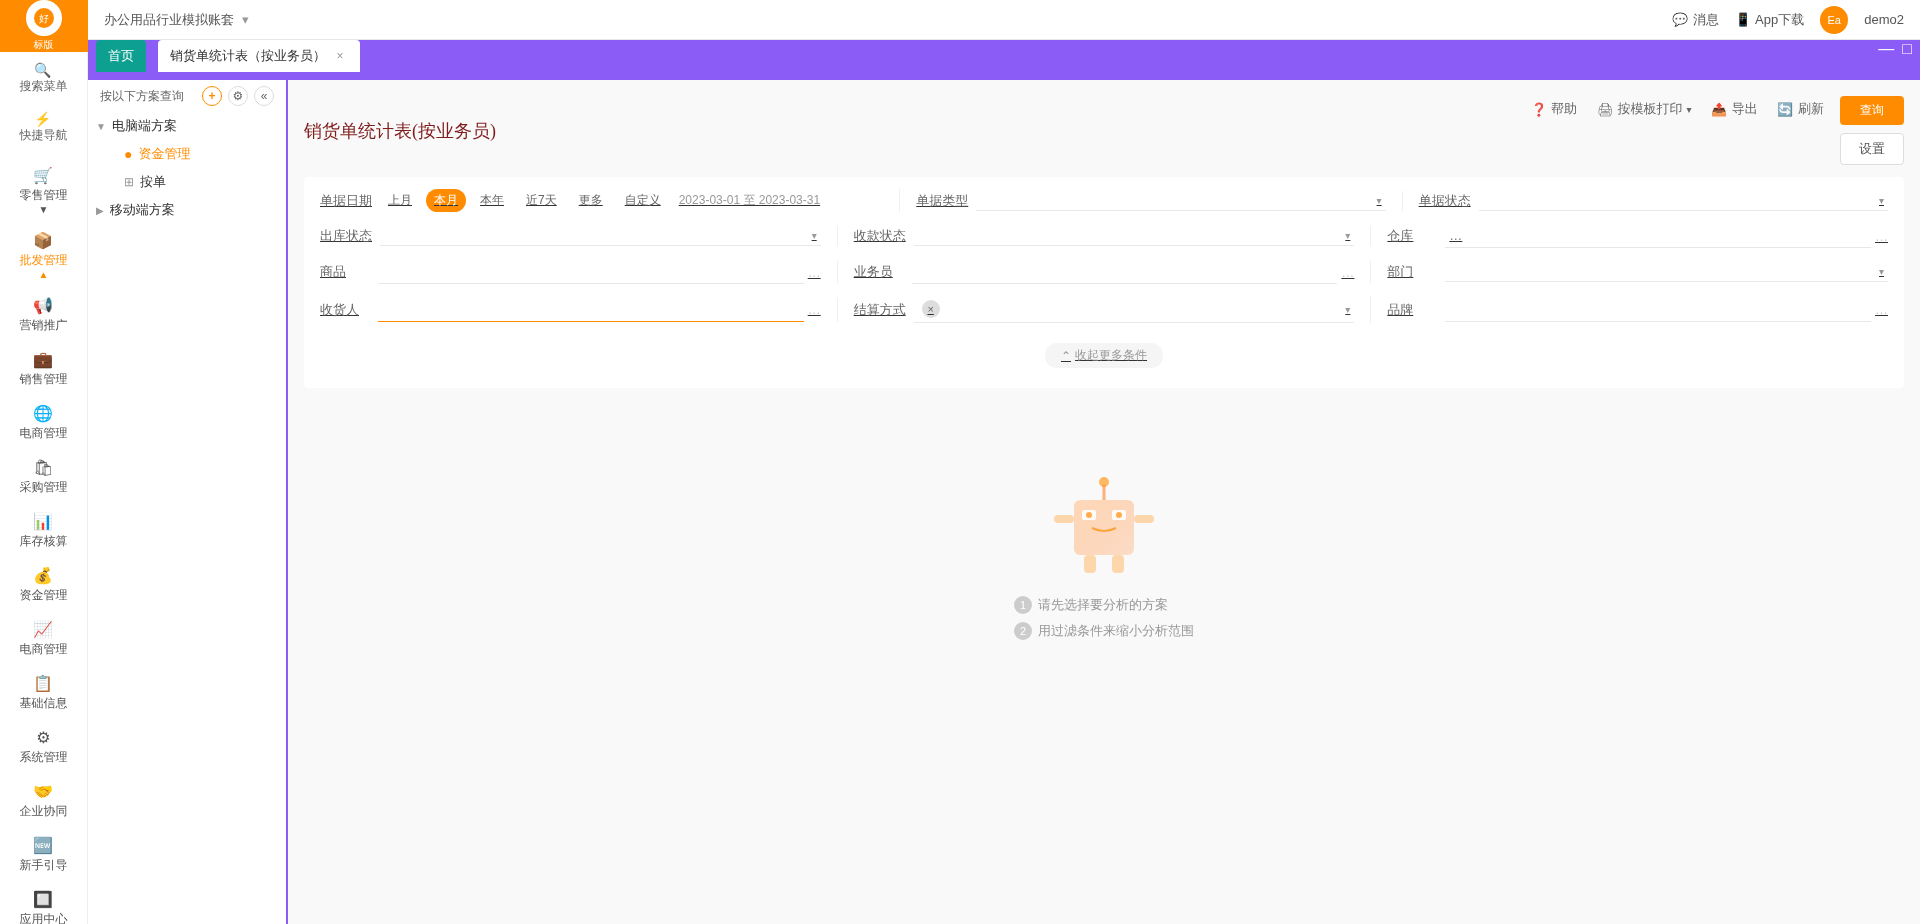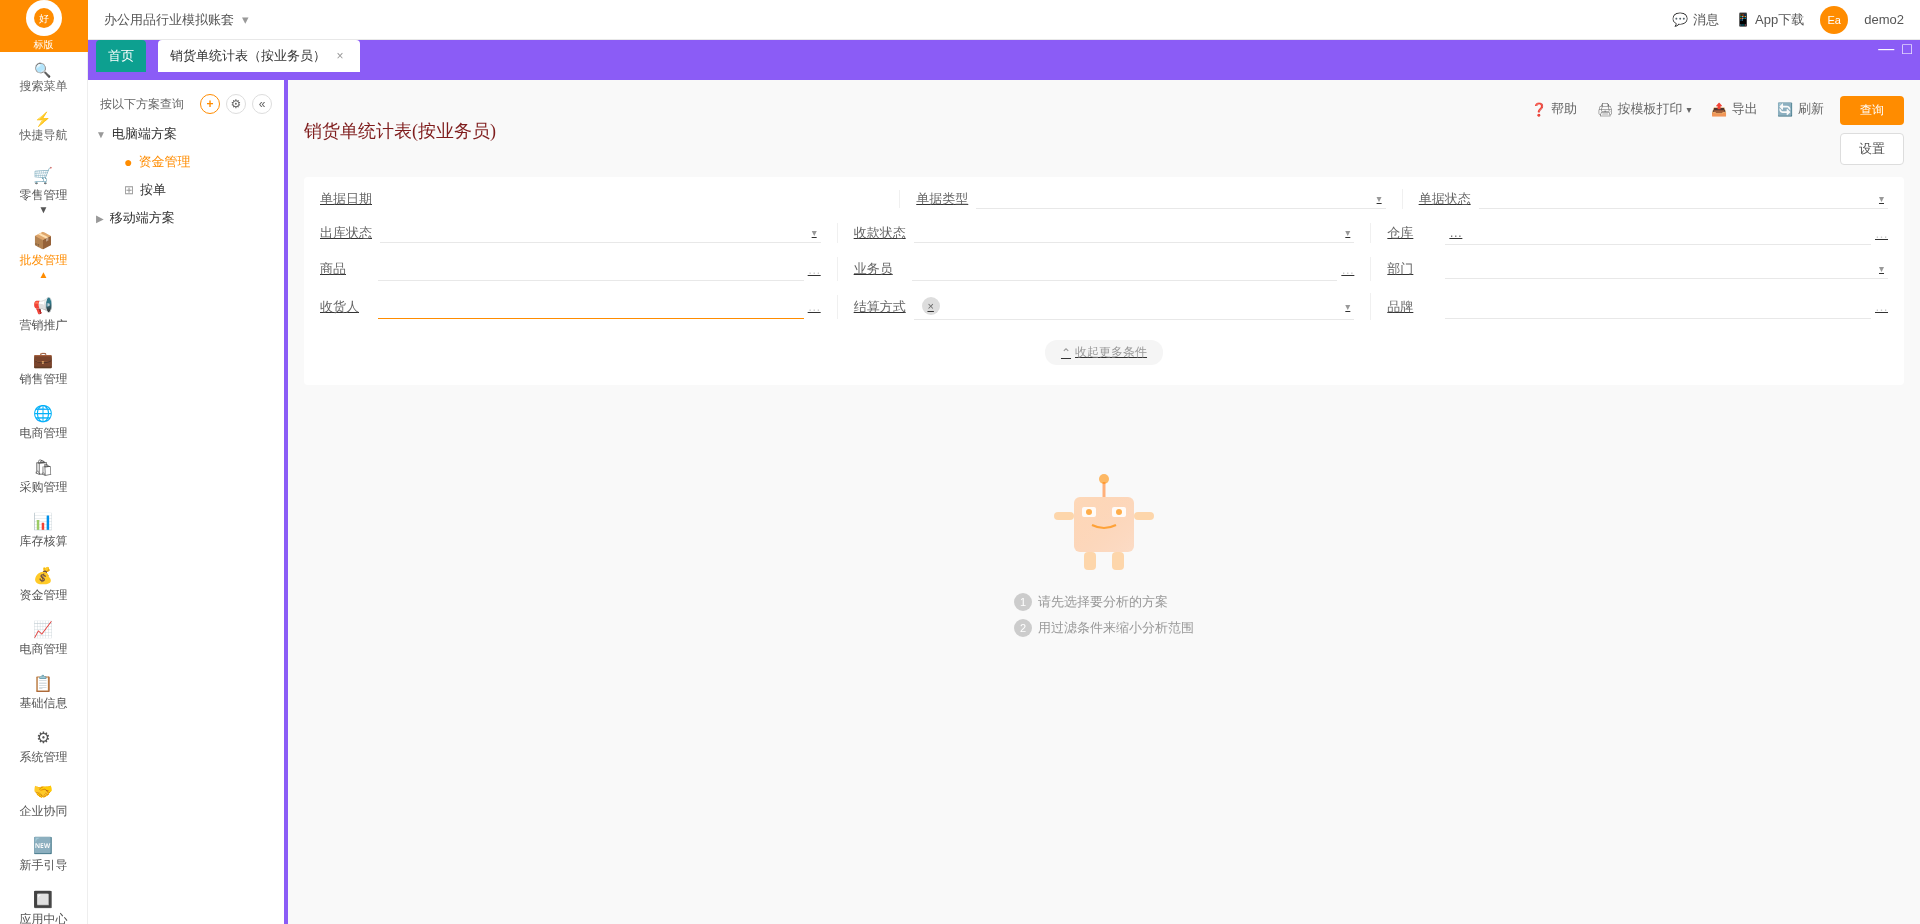--- a/index.html
+++ b/index.html
@@ -34,21 +34,21 @@
     .tab.home { background: #0da090; color: #fff; }
     .tab.active { background: #fff; color: #333; }
     .tab .close-btn { width: 16px; height: 16px; display: flex; align-items: center; justify-content: center; border-radius: 50%; color: #999; font-size: 12px; }
     .tab-bar-actions { margin-left: auto; display: flex; gap: 8px; color: #fff; }
     .tab-bar-actions span { cursor: pointer; font-size: 16px; }
 
     
     .content { flex: 1; display: flex; overflow: hidden; background: #fff; }
 
     
-    .left-panel { width: 200px; background: #fff; border-right: 4px solid #8b5cf6; padding: 8px 0; overflow-y: auto; text-align: right; }
+    .left-panel { width: 200px; background: #fff; border-right: 2px solid #8b5cf6; padding: 0 0; overflow-y: auto; text-align: right; }
     .left-panel-header { padding: 6px 12px; font-size: 12px; color: #666; display: flex; align-items: center; justify-content: space-between; }
     .left-panel-header .actions { display: flex; gap: 6px; }
     .left-panel-header .action-btn { width: 20px; height: 20px; border-radius: 50%; border: 1px solid #ddd; display: flex; align-items: center; justify-content: center; cursor: pointer; font-size: 12px; color: #666; }
     .tree-item { padding: 5px 12px 5px 20px; font-size: 13px; color: #333; cursor: pointer; display: flex; align-items: center; gap: 6px; }
     .tree-item.parent { font-weight: 500; padding-left: 8px; }
     .tree-item .tree-arrow { color: #999; font-size: 10px; }
     .tree-item.active { color: #ff8c00; }
     .tree-item .tree-icon { color: #ff8c00; font-size: 14px; }
     .tree-sub { padding-left: 24px; }
     .tree-sub .tree-item { padding-left: 12px; }
@@ -295,20 +295,29 @@
             <button class="btn-set">设置</button>
           </div>
         </div>
       </div>
 
       <div class="filter-area">
 
         <div class="filter-row">
           <div class="filter-item" style="flex:1.2;">
             <span class="filter-label">单据日期</span>
+            <div class="filter-date-group">
+              <span class="date-btn">上月</span>
+              <span class="date-btn active">本月</span>
+              <span class="date-btn">本年</span>
+              <span class="date-btn">近7天</span>
+              <span class="date-btn">更多</span>
+              <span class="date-btn">自定义</span>
+              <span class="date-range">2023-03-01 至 2023-03-31</span>
+            </div>
           </div>
           <div class="filter-item" style="flex:1;">
             <span class="filter-label">单据类型</span>
             <div class="filter-select">
               <span style="color:#999;"></span>
               <span class="select-arrow">▾</span>
             </div>
           </div>
           <div class="filter-item" style="flex:1; border-right:none;">
             <span class="filter-label">单据状态</span>

